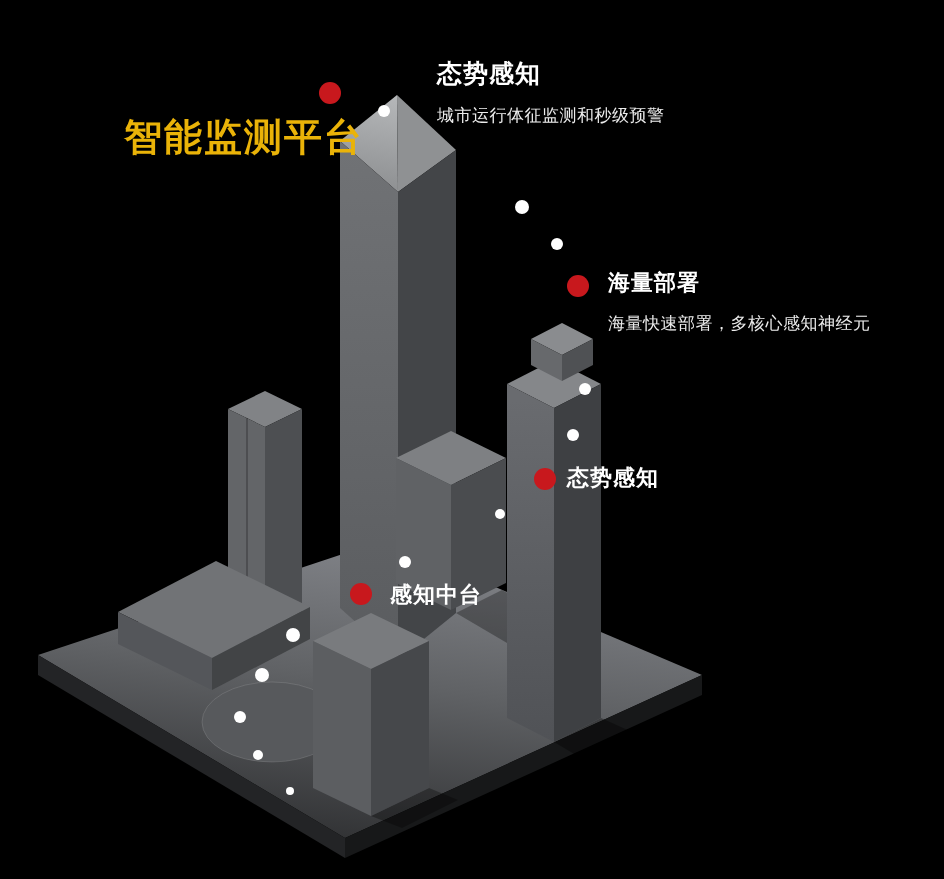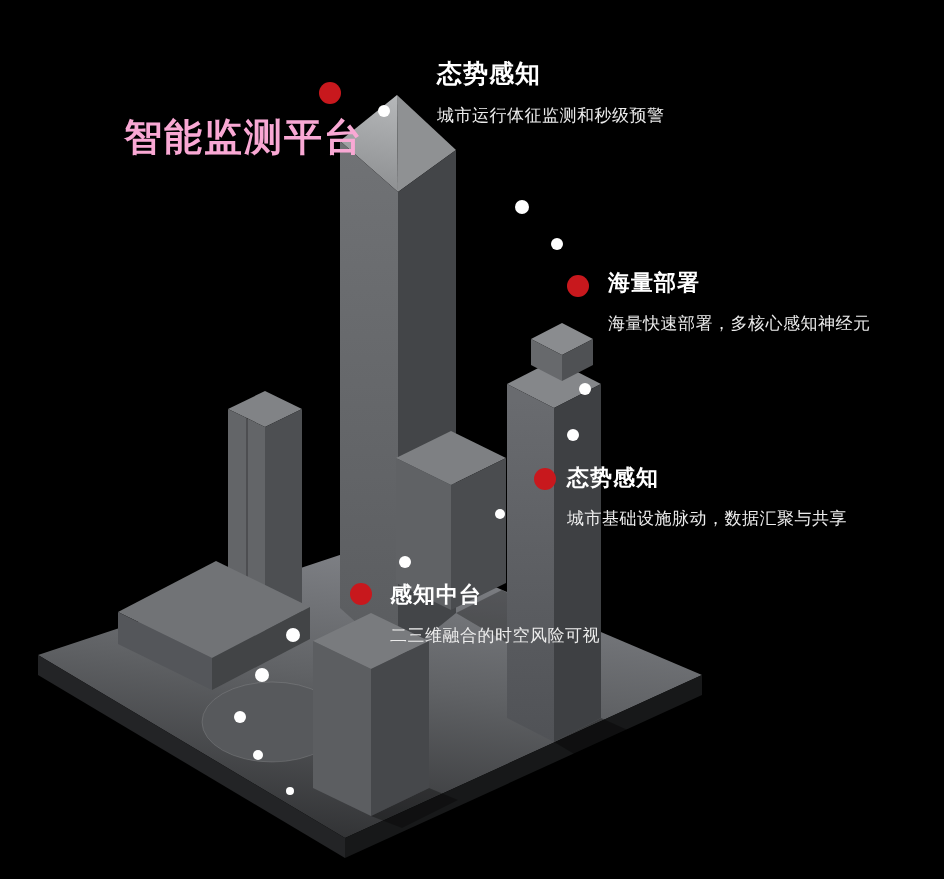--- a/index.html
+++ b/index.html
@@ -3,21 +3,21 @@
 <meta charset="utf-8">
 <style>
   html,body{margin:0;padding:0;background:#000;}
   .stage{
     position:relative;width:944px;height:879px;background:#000;
     overflow:hidden;font-family:"Liberation Sans",sans-serif;
   }
   .stage svg{position:absolute;left:0;top:0;}
   .title{
     position:absolute;left:124px;top:112px;margin:0;
-    font-size:38px;font-weight:700;color:#f9a8d4;letter-spacing:2px;
+    font-size:38px;font-weight:700;color:#eab308;letter-spacing:2px;
     white-space:nowrap;
   }
   .feature{position:absolute;white-space:nowrap;}
   .f-head{font-size:22px;font-weight:700;color:#ffffff;letter-spacing:1px;}
   .f1 .f-head{font-size:25px;}
   .f-sub{margin-top:14px;font-size:17px;color:#ececec;letter-spacing:0.5px;}
   .f1{left:437px;top:57px;}
   .f2{left:608px;top:268px;}
   .f3{left:567px;top:463px;}
   .f4{left:390px;top:580px;}
@@ -131,21 +131,19 @@
     <div class="f-sub">城市运行体征监测和秒级预警</div>
   </div>
 
   <div class="feature f2">
     <div class="f-head">海量部署</div>
     <div class="f-sub">海量快速部署，多核心感知神经元</div>
   </div>
 
   <div class="feature f3">
     <div class="f-head">态势感知</div>
-    <div class="f-sub">城市基础设施脉动，数据汇聚与共享</div>
   </div>
 
   <div class="feature f4">
     <div class="f-head">感知中台</div>
-    <div class="f-sub">二三维融合的时空风险可视</div>
   </div>
 
 </div>
 
 </body></html>

